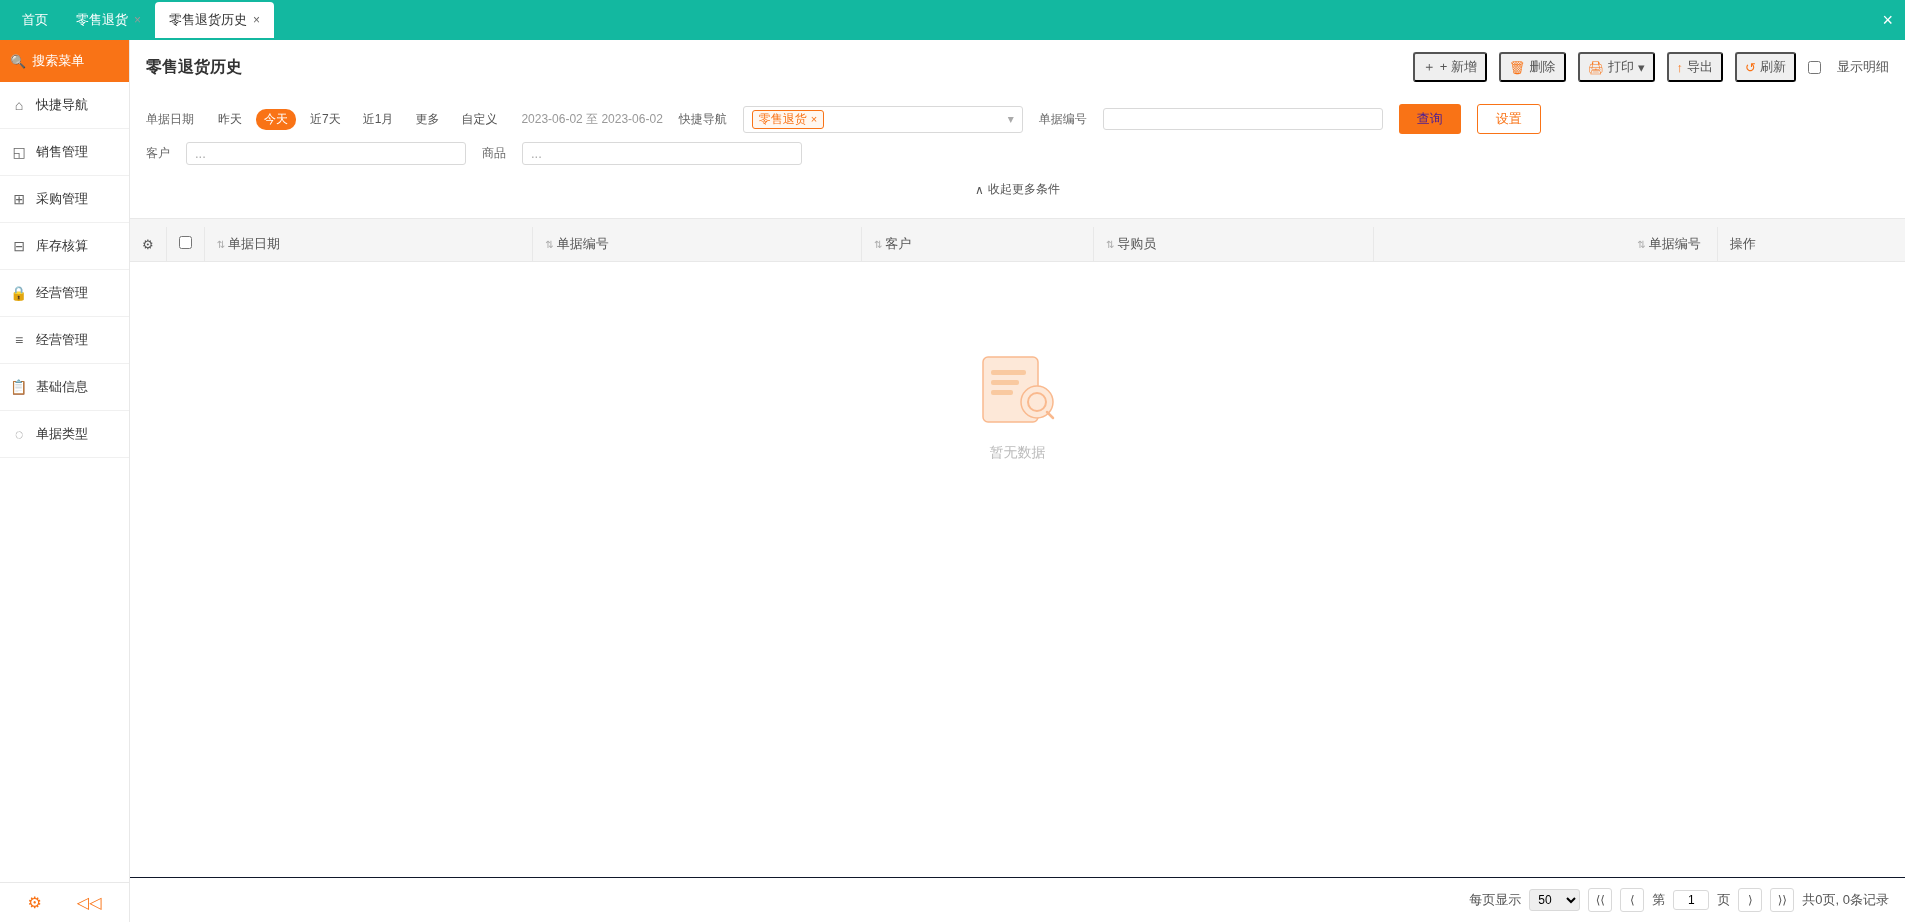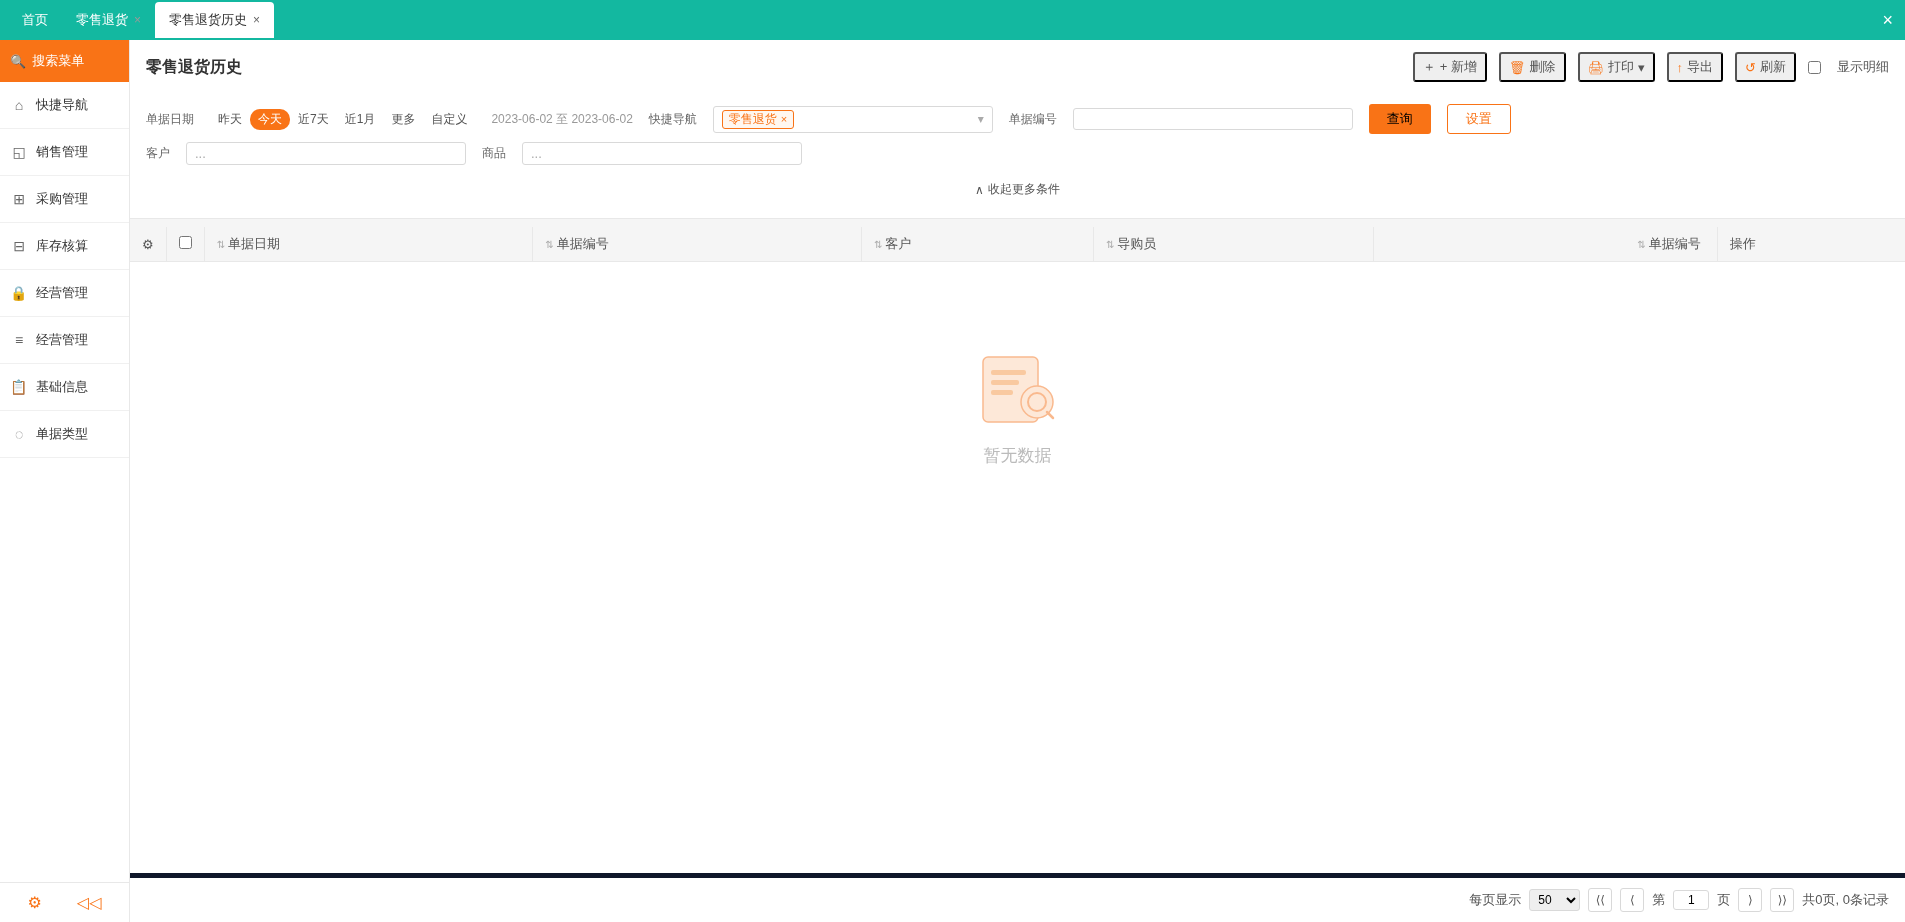--- a/index.html
+++ b/index.html
@@ -160,21 +160,21 @@
       flex-wrap: wrap;
     }
     .filter-label {
       font-size: 12px;
       color: #666;
       white-space: nowrap;
     }
     .date-filter {
       display: flex;
       align-items: center;
-      gap: 0;
+      gap: 6px;
       font-size: 12px;
     }
     .date-btn {
       padding: 2px 8px;
       border-radius: 3px;
       cursor: pointer;
       font-size: 12px;
       color: #555;
     }
     .date-btn.active {
@@ -276,26 +276,26 @@
       align-items: center;
       justify-content: center;
       padding: 80px 0;
       color: #bbb;
     }
     .empty-icon {
       width: 90px;
       height: 90px;
       margin-bottom: 12px;
     }
-    .empty-text { font-size: 17px; color: #bbb; }
+    .empty-text { font-size: 14px; color: #bbb; }
 
     
     .pagination-bar {
       background: #fff;
-      border-top: 5px solid #0f172a;
+      border-top: 1px solid #0f172a;
       padding: 10px 16px;
       display: flex;
       align-items: center;
       justify-content: flex-end;
       gap: 8px;
       font-size: 13px;
       color: #555;
     }
     .page-size-select {
       border: 1px solid #d9d9d9;
@@ -321,21 +321,21 @@
       border: 1px solid #d9d9d9;
       border-radius: 3px;
       padding: 2px 4px;
       text-align: center;
       font-size: 12px;
     }
 
     
     .query-btn {
       background: #f97316;
-      color: #000000;
+      color: #4c1d95;
       border: none;
       padding: 6px 18px;
       border-radius: 3px;
       font-size: 13px;
       cursor: pointer;
     }
     .setup-btn {
       background: #fff;
       color: #f97316;
       border: 1px solid #f97316;

